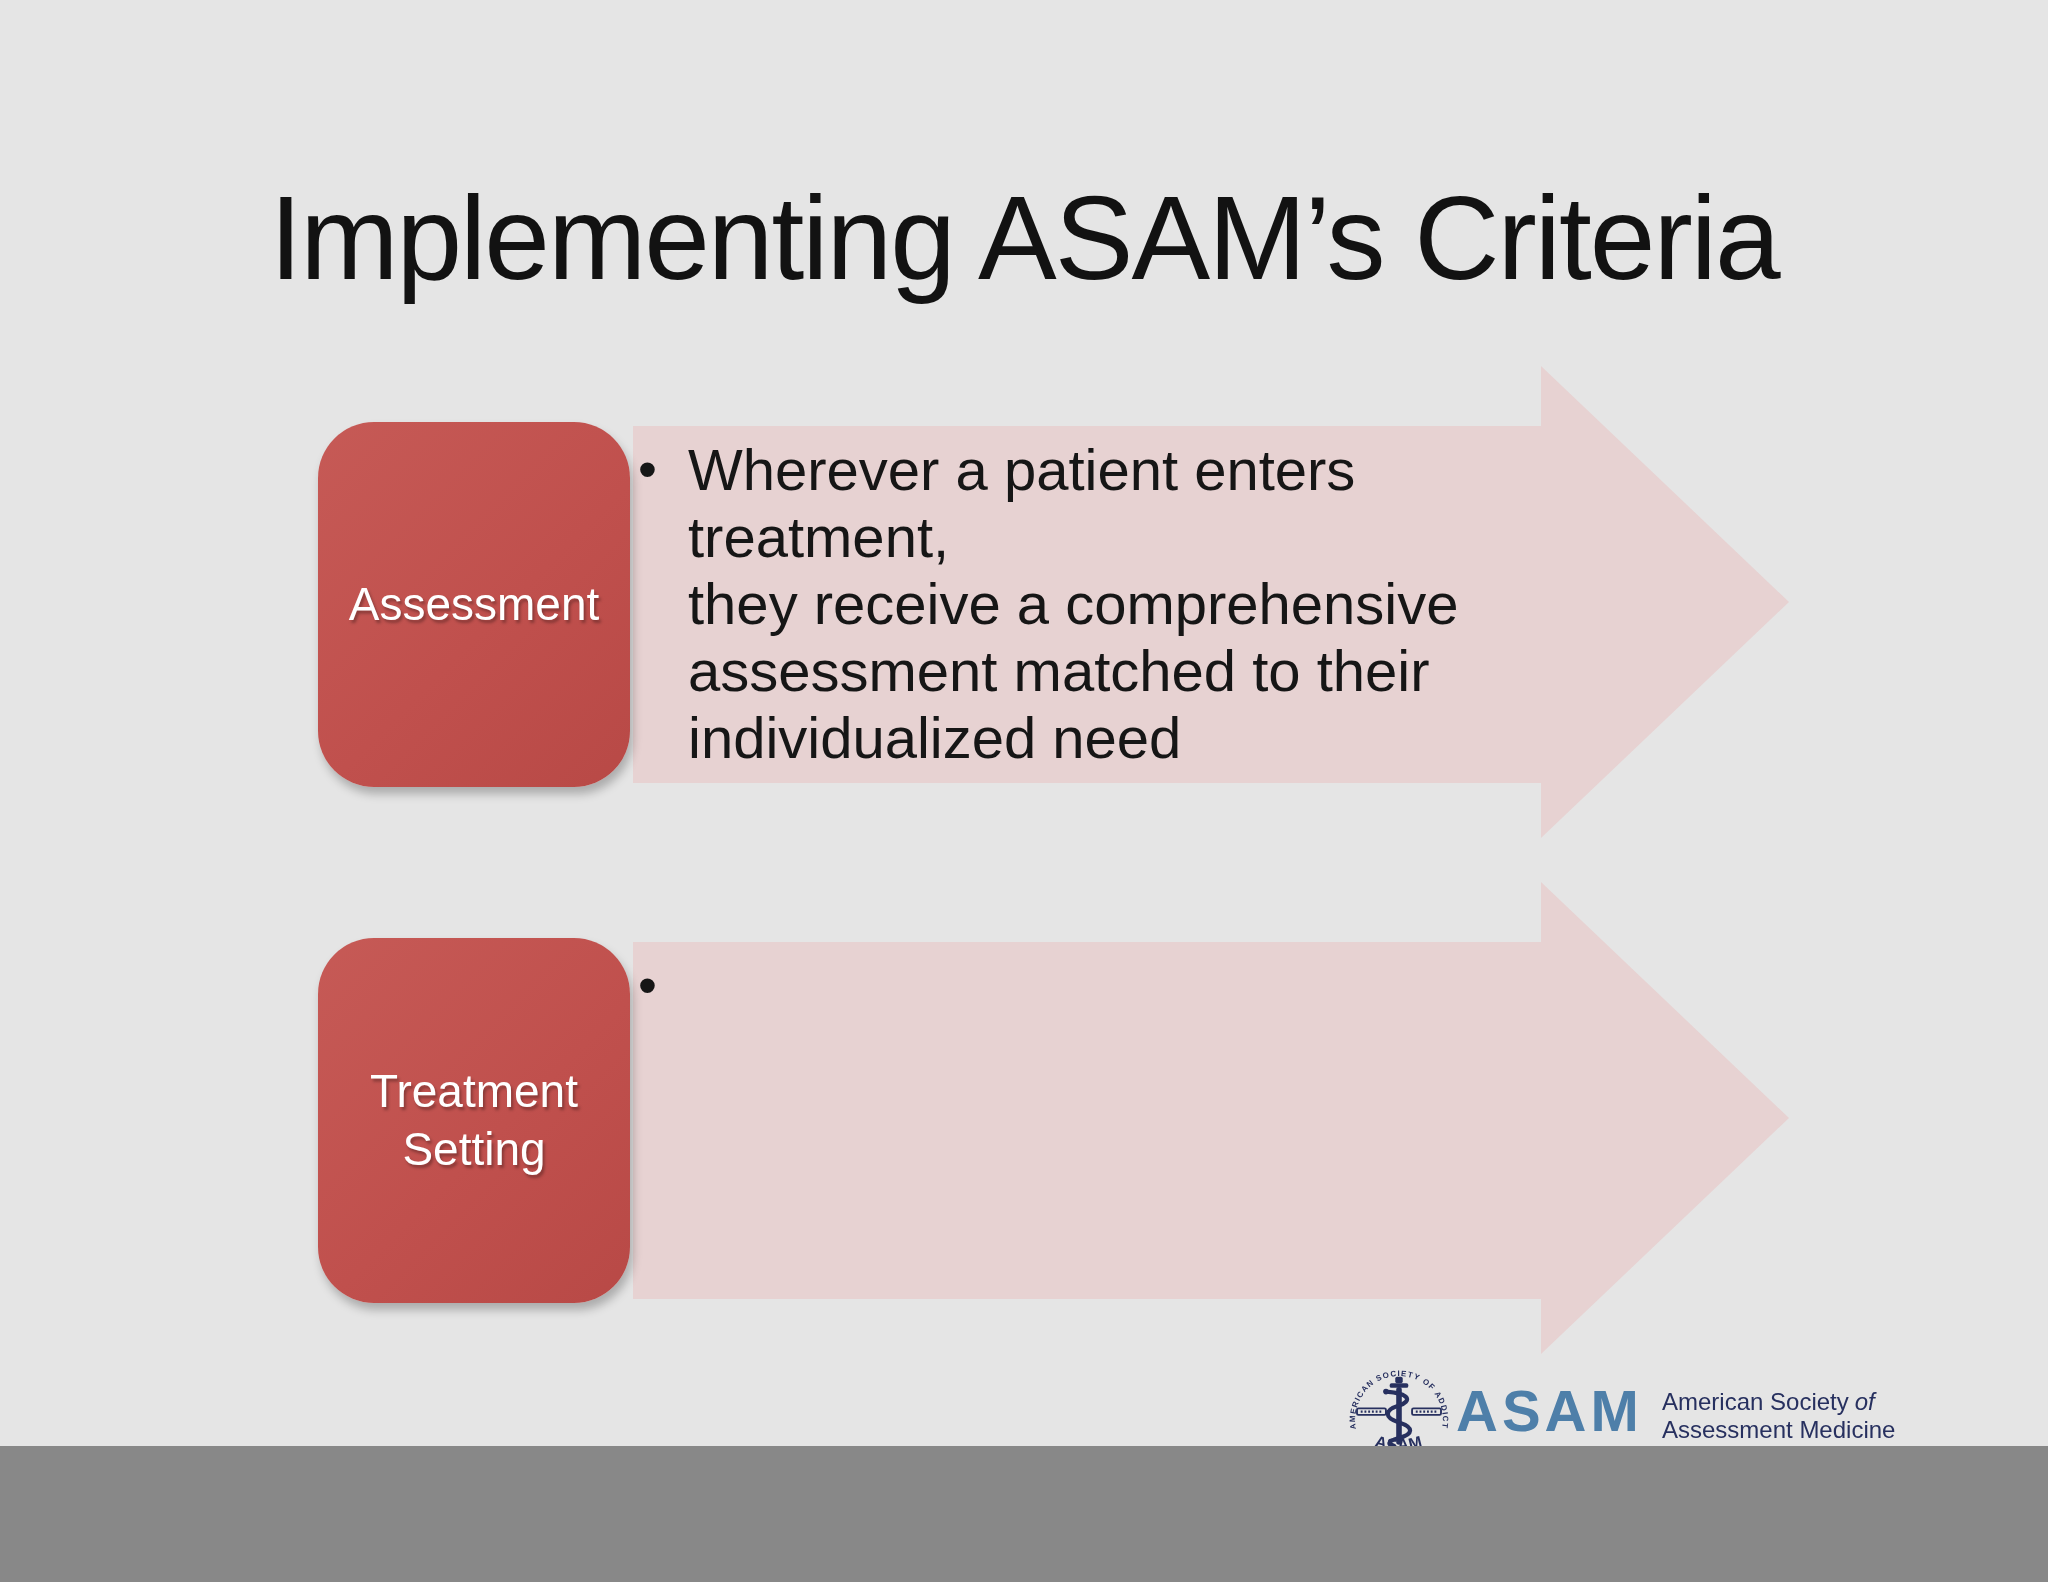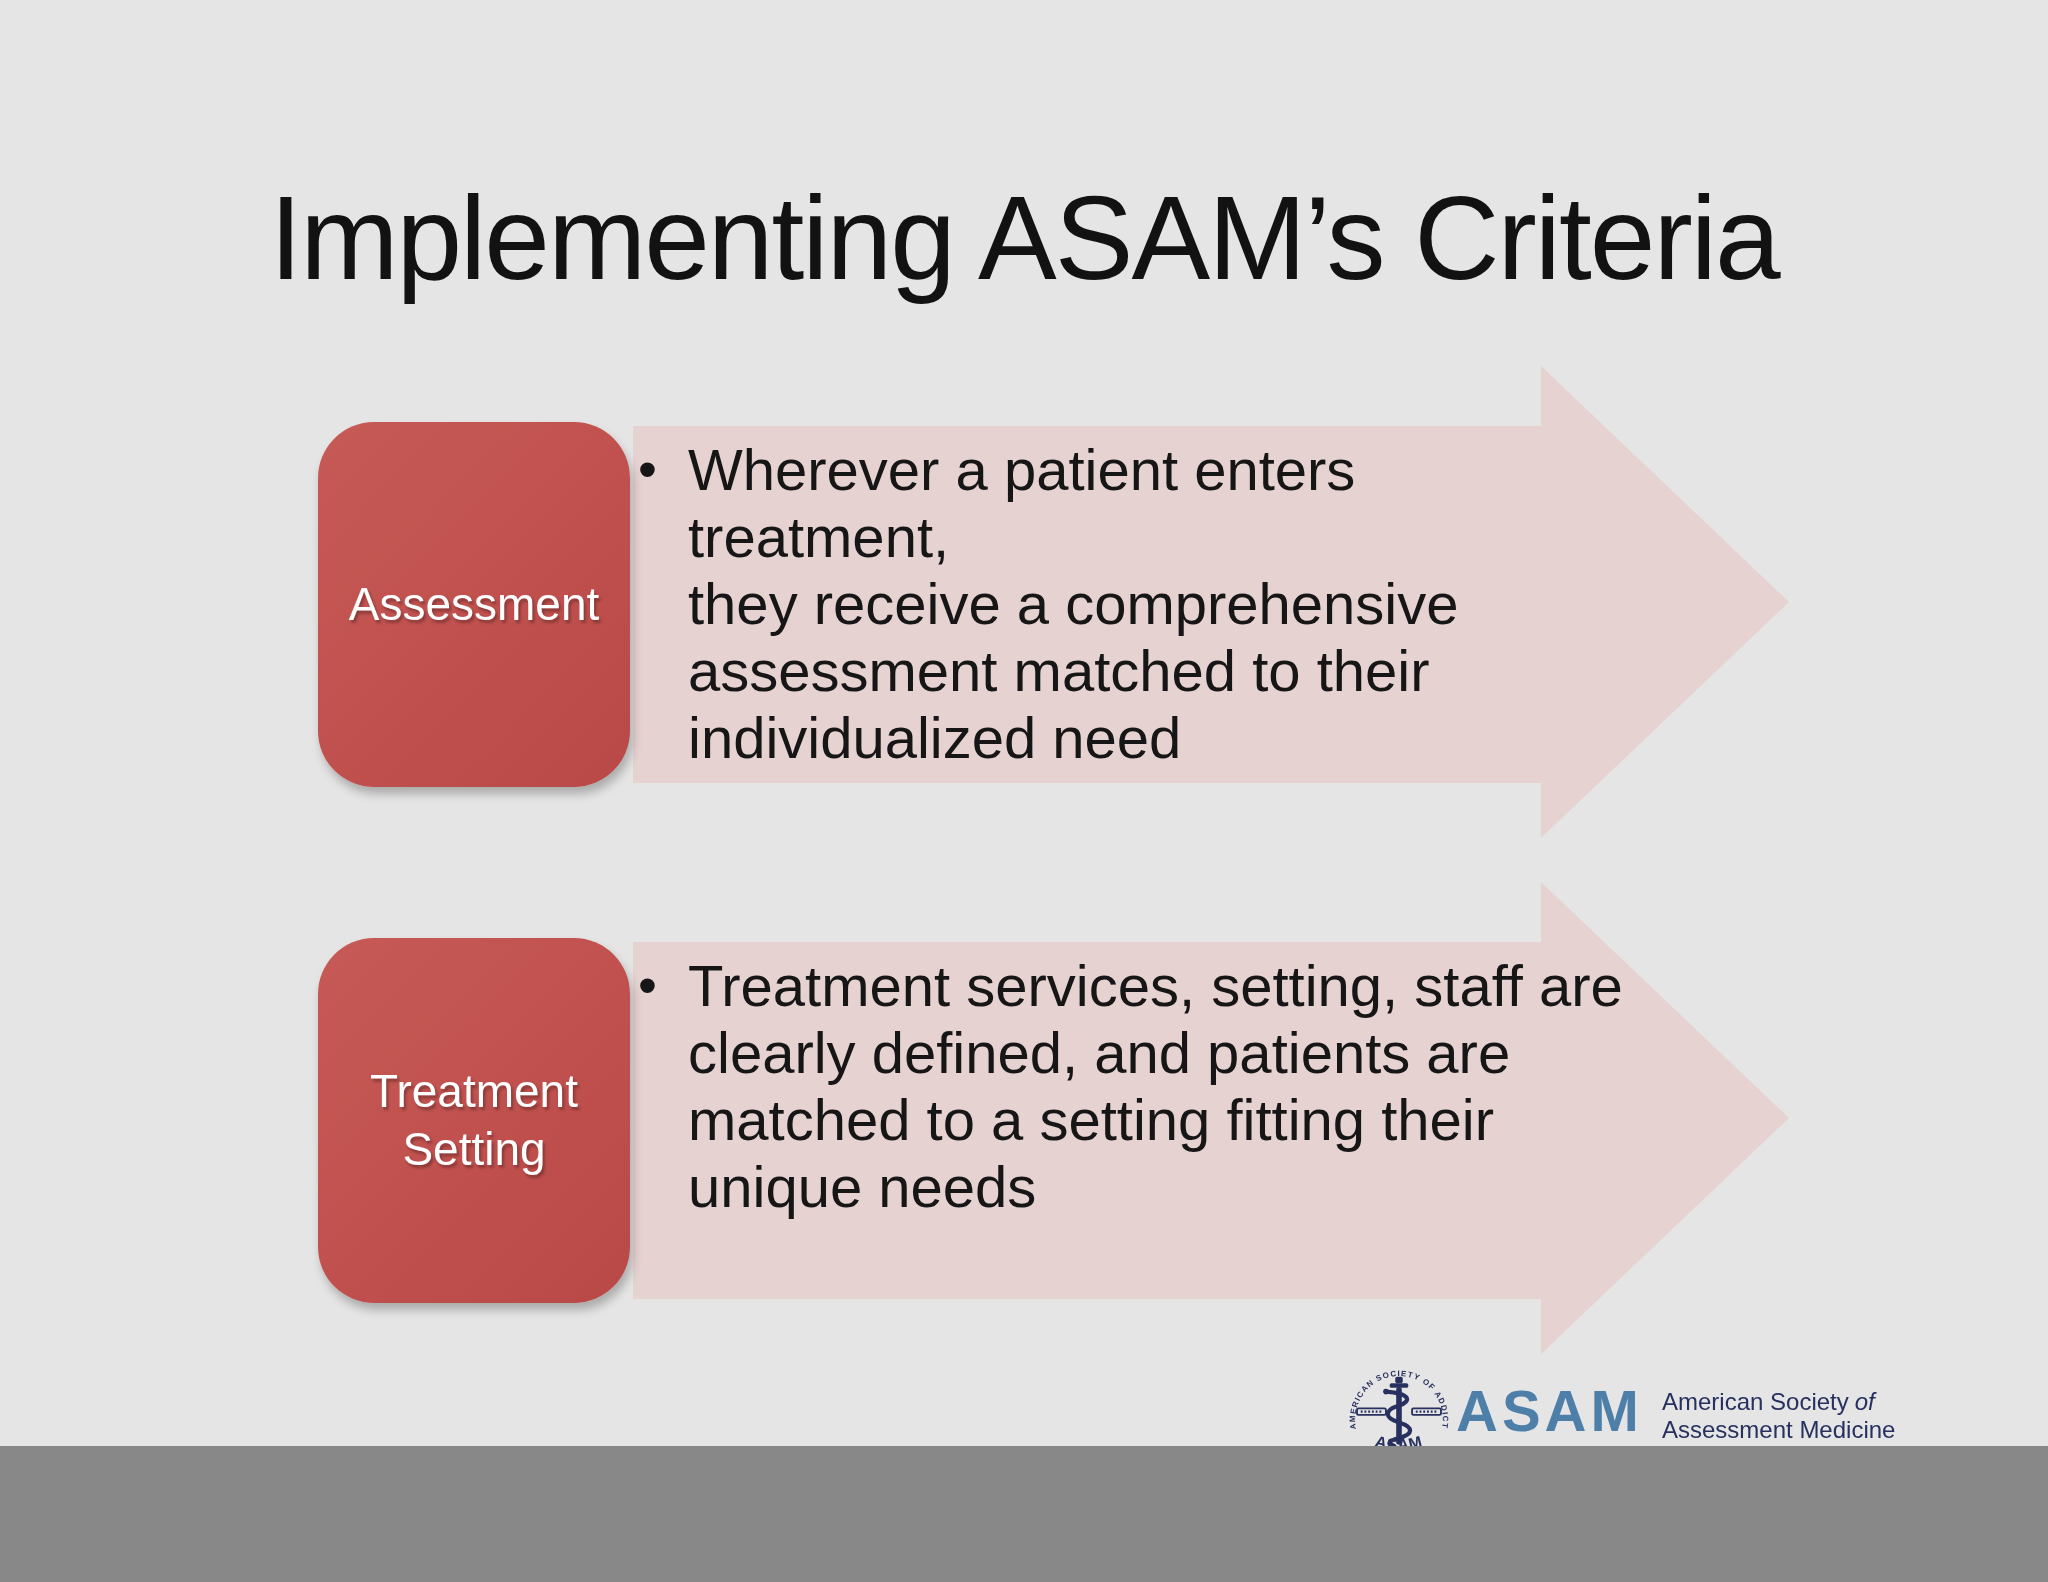--- a/index.html
+++ b/index.html
@@ -80,24 +80,20 @@
   <div class="bullets t1">
     <span class="dot">•</span>
     <div class="btext">Wherever a patient enters treatment,
 they receive a comprehensive
 assessment matched to their
 individualized need</div>
   </div>
 
   <div class="bullets t2">
     <span class="dot">•</span>
-    <div class="btext">Treatment services, setting, staff are
-clearly defined, and patients are
-matched to a setting fitting their
-unique needs</div>
   </div>
 
   <svg class="seal" viewBox="0 0 120 120" aria-hidden="true">
     <defs>
       <path id="ringArc" d="M 14,76 A 47,47 0 1 1 106,76" fill="none"></path>
       <path id="bottomArc" d="M 26,91 Q 60,106 94,91" fill="none"></path>
     </defs>
     <text class="ring-text">
       <textPath href="#ringArc" startOffset="0" textLength="240">AMERICAN SOCIETY OF ADDICTION MEDICINE</textPath>
     </text>

